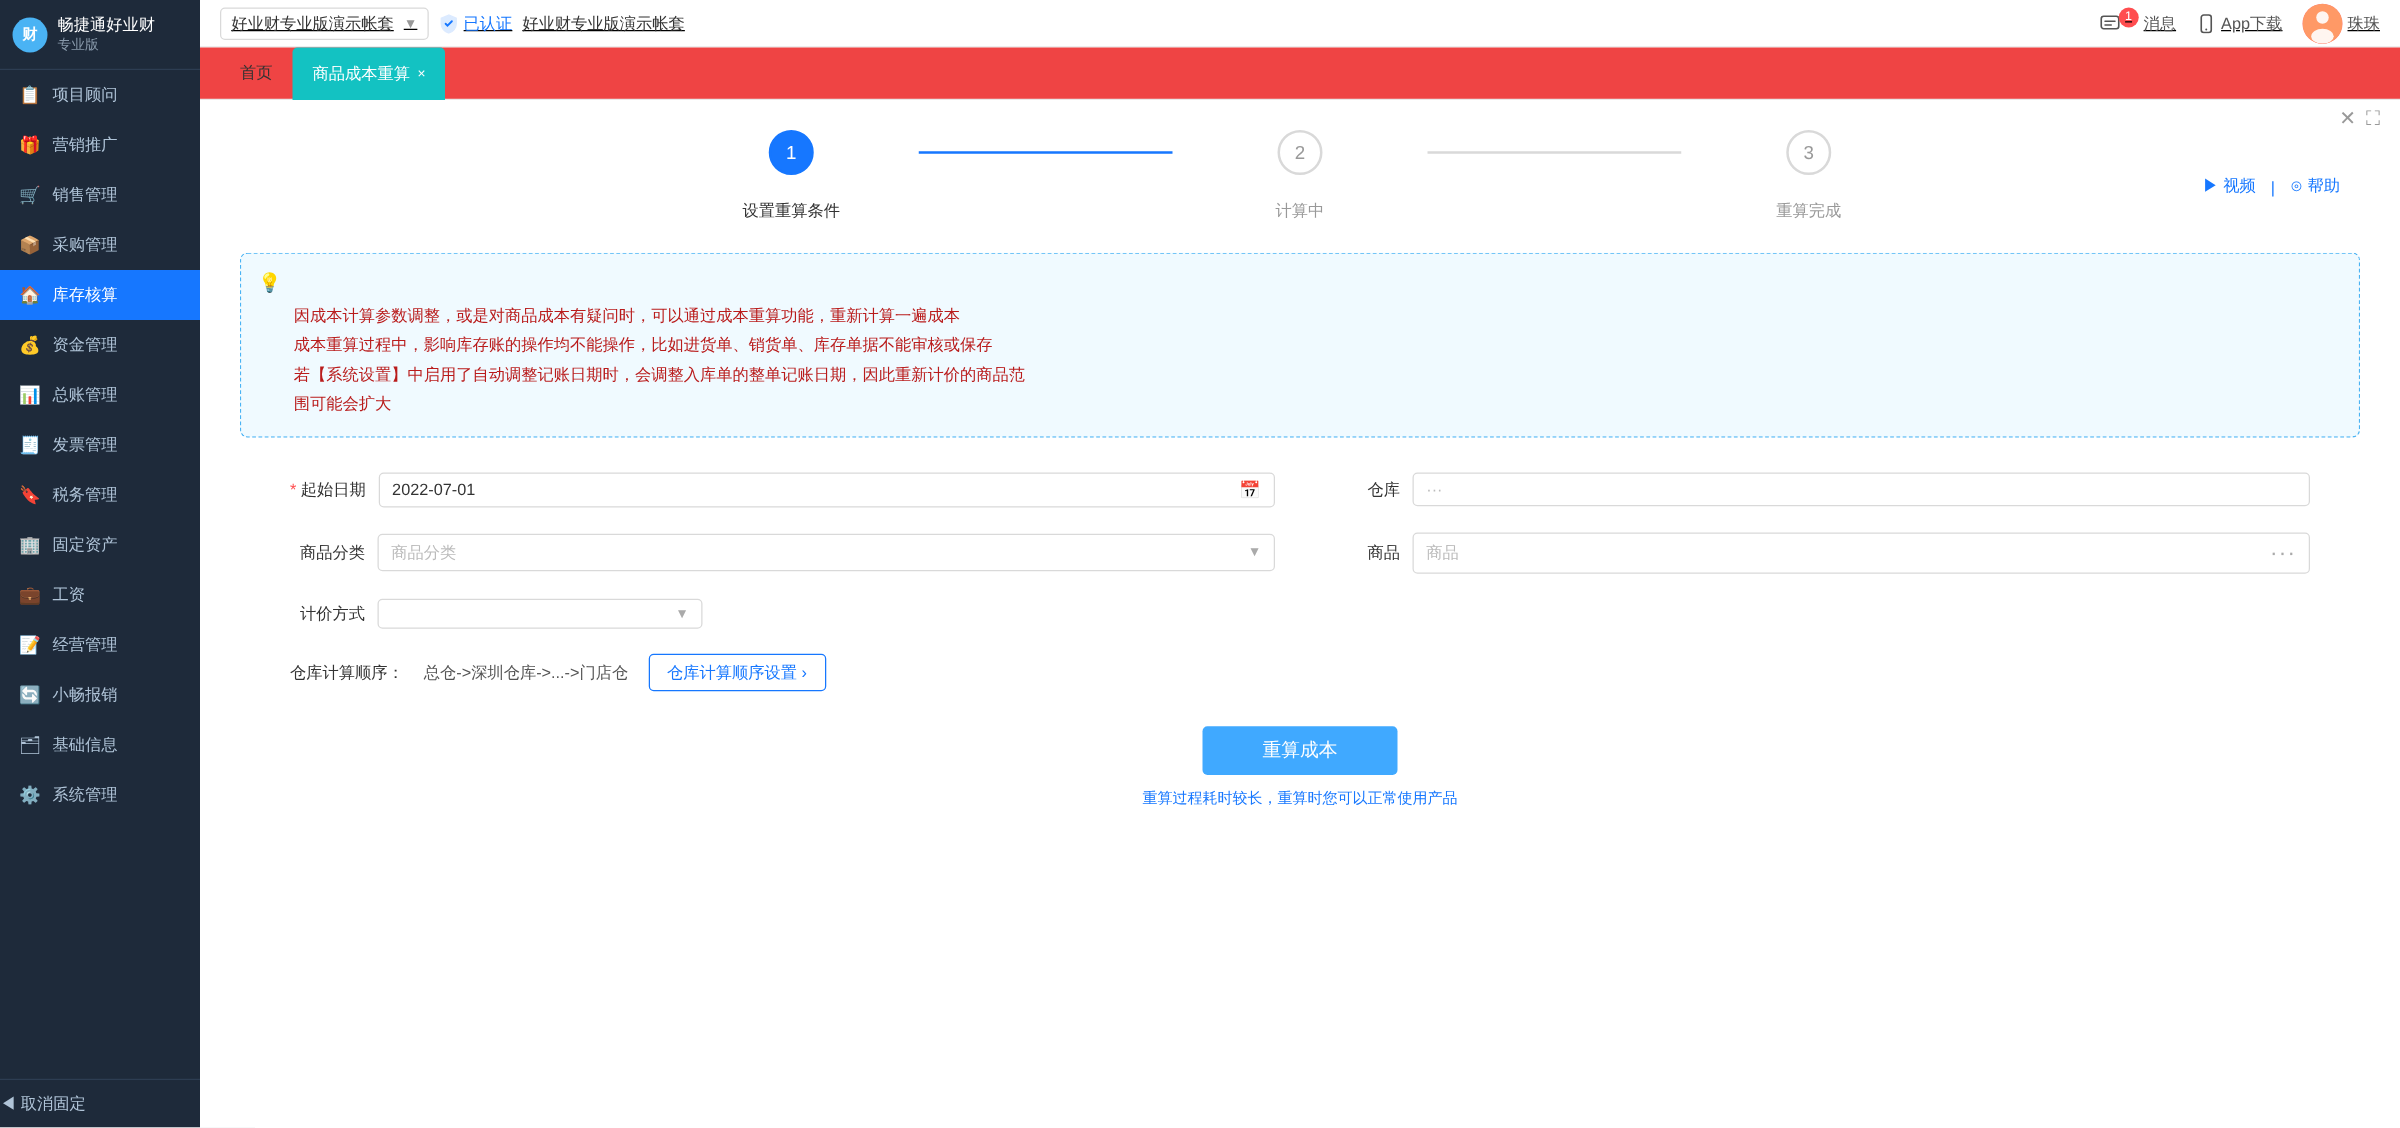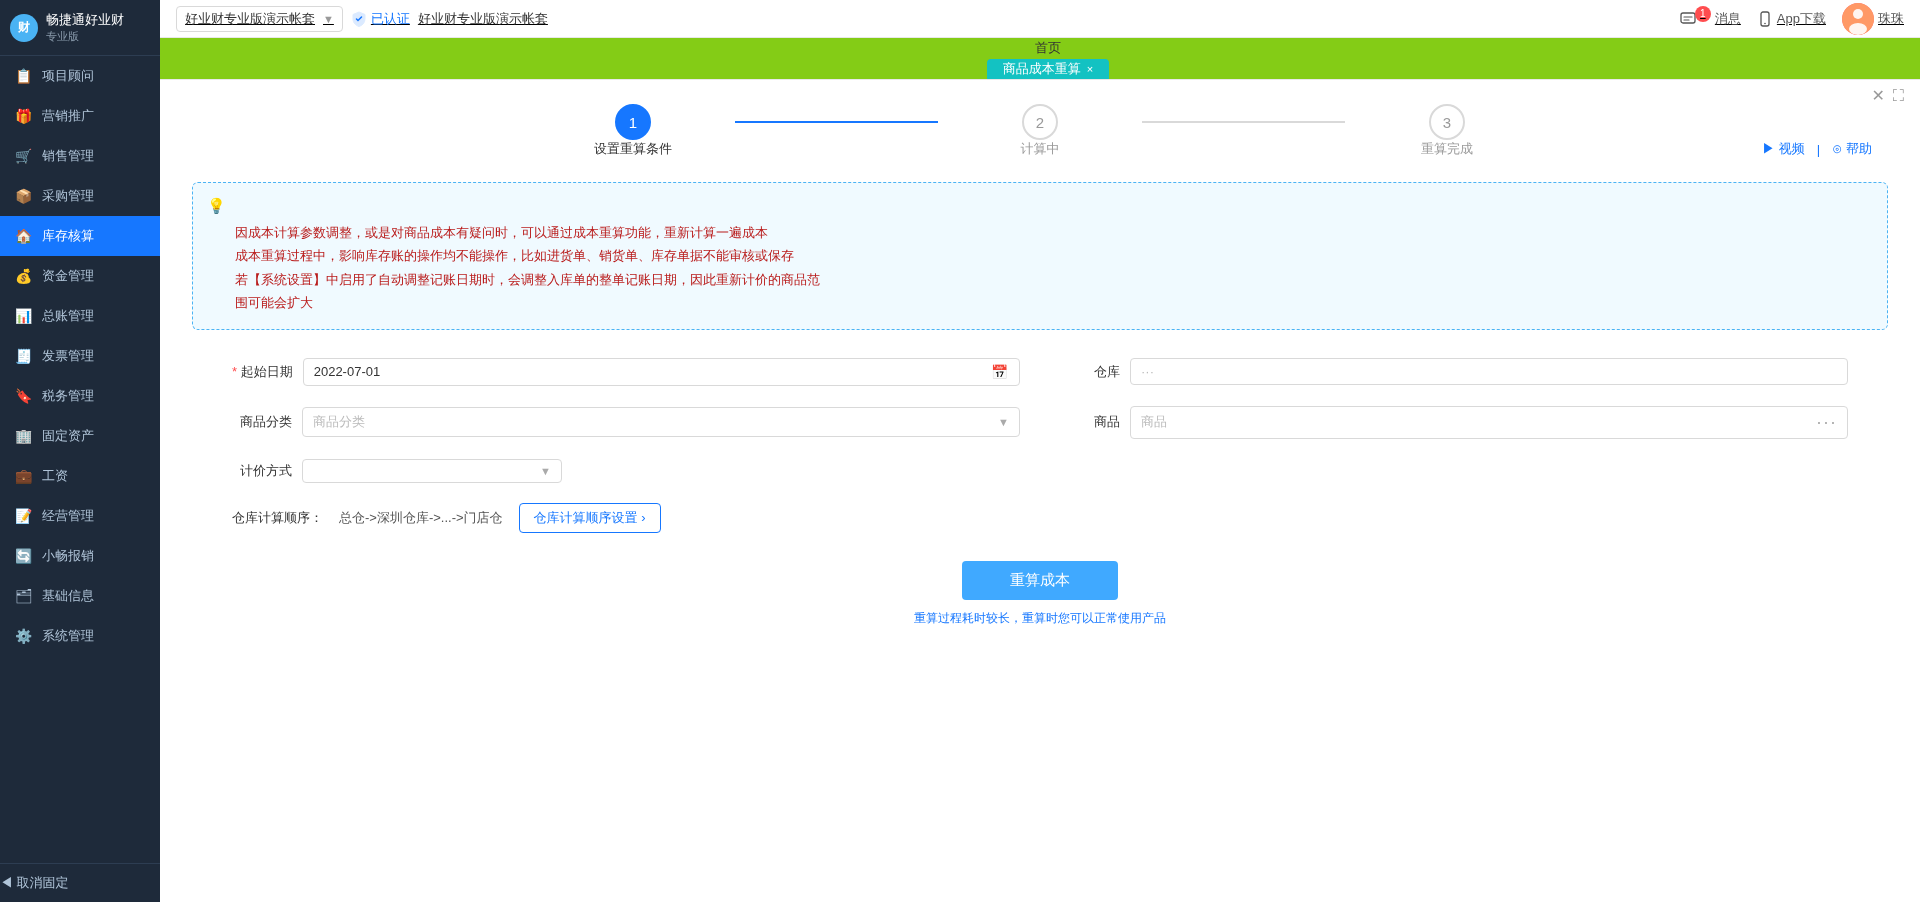--- a/index.html
+++ b/index.html
@@ -145,28 +145,27 @@
       display: flex;
       align-items: center;
       justify-content: center;
       color: white;
       font-size: 12px;
       overflow: hidden;
     }
 
     
     .tabs-bar {
-      background: #84cc16;
+      background: #ef4444;
       height: 42px;
       display: flex;
       align-items: center;
       padding: 0 0 0 16px;
       border-bottom: 1px solid #e8e8e8;
       gap: 0;
-      flex-direction: column;
     }
     .tab {
       display: flex;
       align-items: center;
       height: 42px;
       padding: 0 16px;
       cursor: pointer;
       font-size: 13px;
       color: #555;
       border-bottom: 2px solid transparent;
@@ -218,21 +217,21 @@
       color: #999;
       background: white;
       z-index: 1;
     }
     .step-circle.active {
       background: #1677ff;
       border-color: #1677ff;
       color: white;
     }
     .step-label {
-      margin-top: 0;
+      margin-top: 20px;
       font-size: 13px;
       color: #999;
       white-space: nowrap;
     }
     .step-label.active { color: #333; font-weight: 500; }
     .steps-wrapper {
       display: flex;
       align-items: flex-start;
       width: 60%;
       margin: 0 auto 24px;

